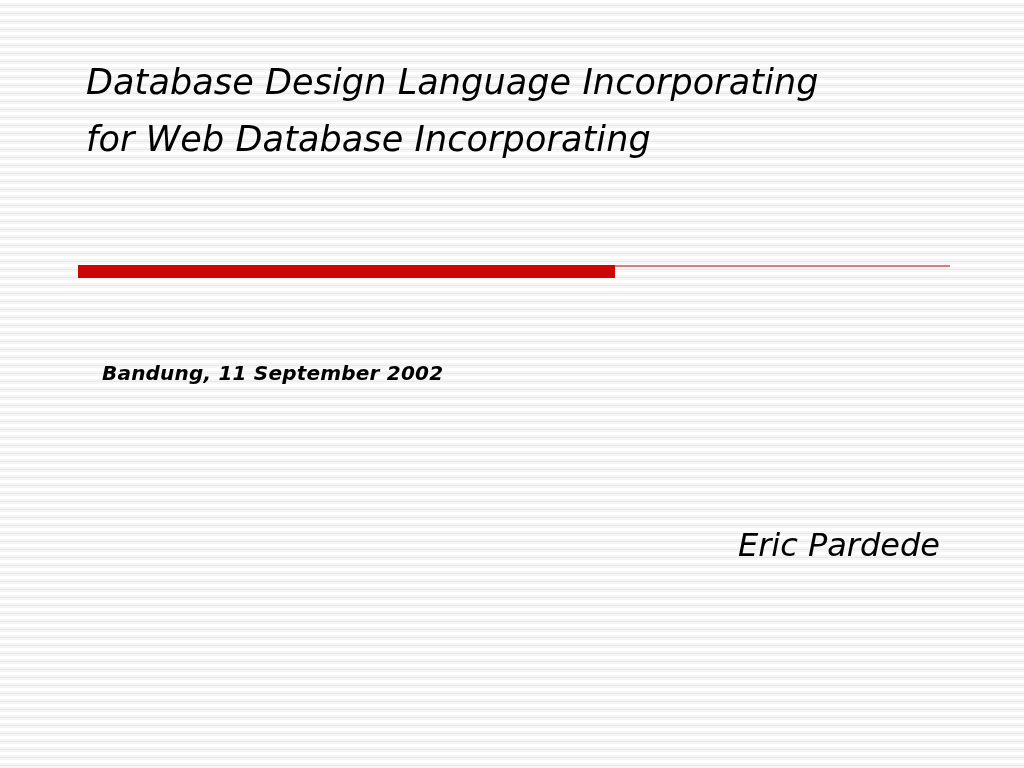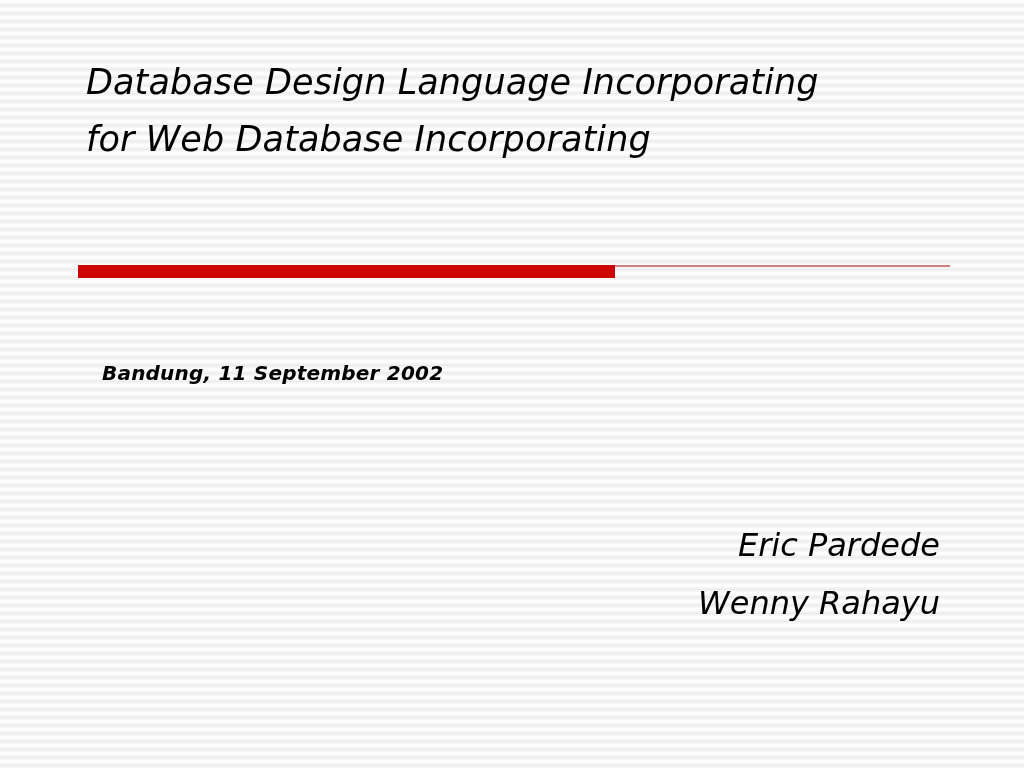--- a/index.html
+++ b/index.html
@@ -119,16 +119,15 @@
 
   <div class="divider">
     <div class="divider-thin"></div>
     <div class="divider-thick"></div>
   </div>
 
   <div class="event-line">Bandung, 11 September 2002</div>
 
   <div class="authors">
     <div class="author-line">Eric Pardede</div>
-    <div class="author-line">Wenny Rahayu</div>
   </div>
 
 </div>
 
 </body></html>

